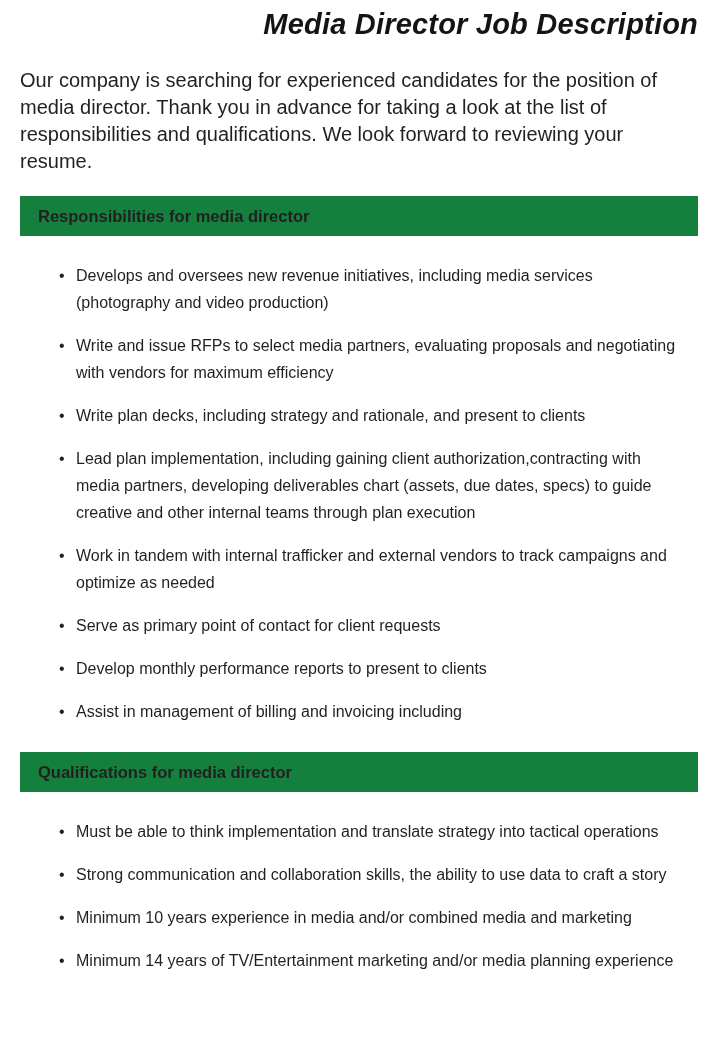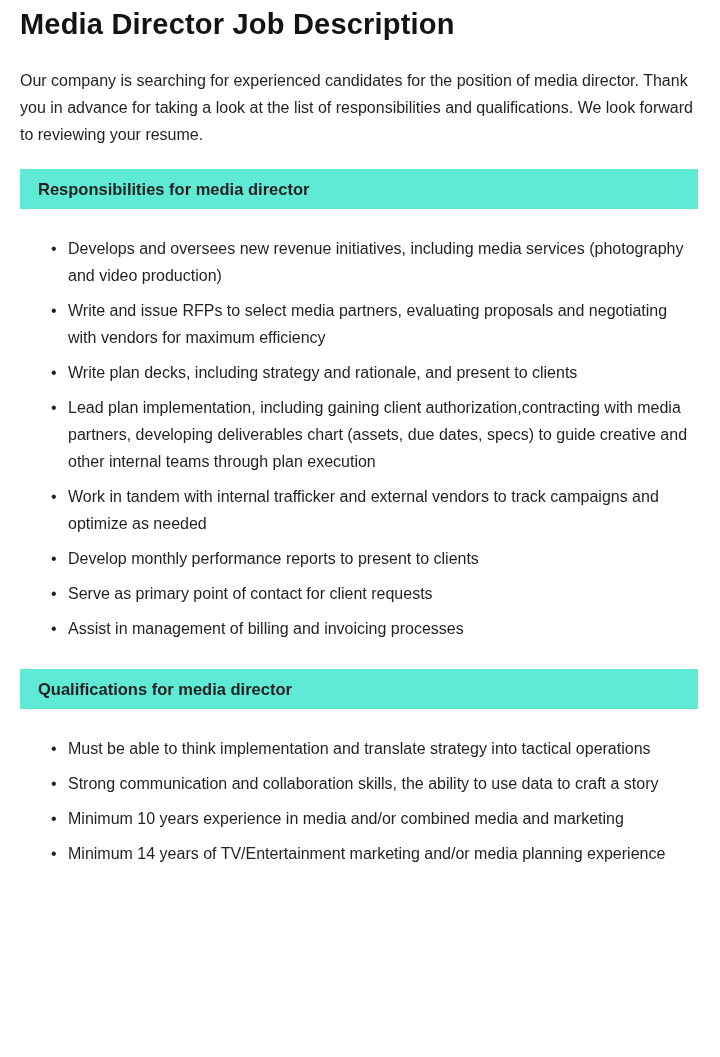--- a/index.html
+++ b/index.html
@@ -13,47 +13,48 @@
     font-family: "Liberation Sans", sans-serif;
     color: #231f20;
   }
   .page {
     padding: 6px 22px 24px 20px;
     box-sizing: border-box;
   }
   .page-title {
     font-size: 29px;
     font-weight: 800;
-    text-align: left;
+    text-align: right;
     margin: 2px 0 26px 0;
     color: #141414;
     letter-spacing: 0.2px;
+    font-style: italic;
   }
   .intro {
-    font-size: 16px;
+    font-size: 20px;
     line-height: 27px;
     margin: 8px 0 21px 0;
   }
   .section-header {
-    background: #5eead4;
+    background: #15803d;
     font-weight: bold;
     font-size: 16.5px;
     line-height: 20px;
     padding: 10px 0 10px 18px;
   }
   .bullet-list {
     list-style: none;
     margin: 26px 0 27px 0;
     padding: 0 0 0 40px;
   }
   .bullet-list li {
     position: relative;
     font-size: 16px;
     line-height: 27px;
-    margin: 8px;
+    margin: 16px;
   }
   .bullet-list li::before {
     content: "\2022";
     position: absolute;
     left: -17px;
     top: 0;
     font-size: 16px;
     color: #231f20;
   }
 </style>
@@ -69,23 +70,23 @@
   <div class="section-header">
     <span>Responsibilities for media director</span>
   </div>
 
   <ul class="bullet-list">
     <li>Develops and oversees new revenue initiatives, including media services (photography and video production)</li>
     <li>Write and issue RFPs to select media partners, evaluating proposals and negotiating with vendors for maximum efficiency</li>
     <li>Write plan decks, including strategy and rationale, and present to clients</li>
     <li>Lead plan implementation, including gaining client authorization,contracting with media partners, developing deliverables chart (assets, due dates, specs) to guide creative and other internal teams through plan execution</li>
     <li>Work in tandem with internal trafficker and external vendors to track campaigns and optimize as needed</li>
+    <li>Serve as primary point of contact for client requests</li>
     <li>Develop monthly performance reports to present to clients</li>
-    <li>Serve as primary point of contact for client requests</li>
-    <li>Assist in management of billing and invoicing processes</li>
+    <li>Assist in management of billing and invoicing including</li>
   </ul>
 
   <div class="section-header">
     <span>Qualifications for media director</span>
   </div>
 
   <ul class="bullet-list">
     <li>Must be able to think implementation and translate strategy into tactical operations</li>
     <li>Strong communication and collaboration skills, the ability to use data to craft a story</li>
     <li>Minimum 10 years experience in media and/or combined media and marketing</li>

